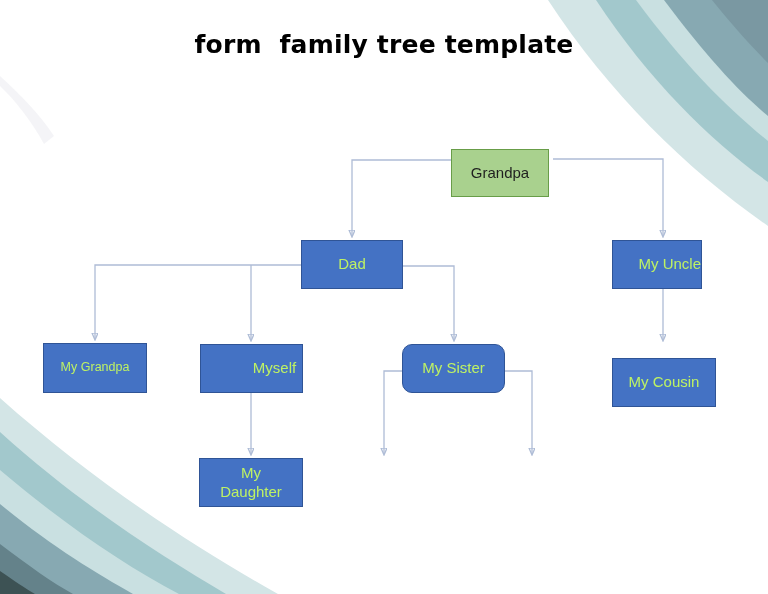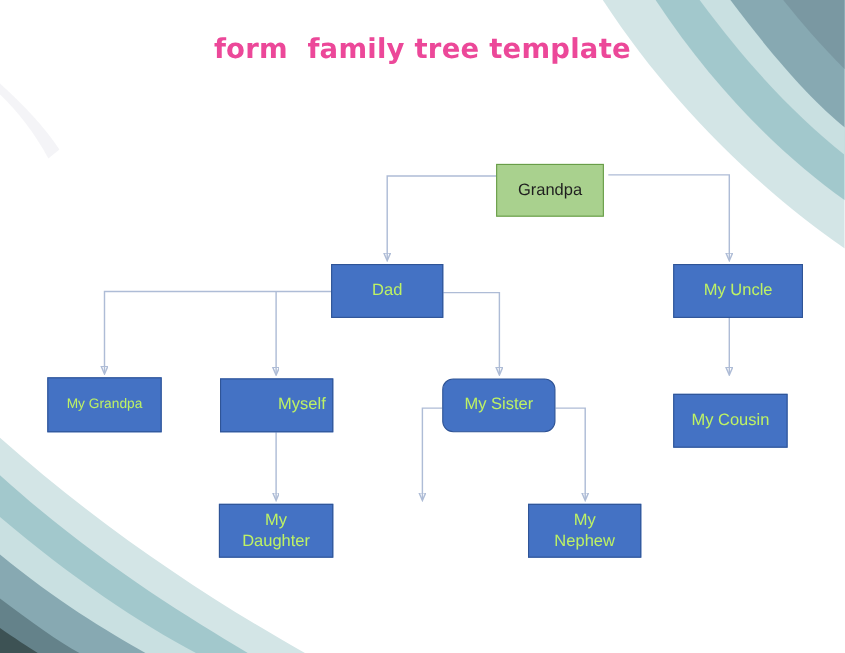--- a/index.html
+++ b/index.html
@@ -4,36 +4,36 @@
 <style>
   html,body{margin:0;padding:0;background:#ffffff;}
   .stage{
     position:relative;width:768px;height:594px;overflow:hidden;background:#ffffff;
     font-family:"Liberation Sans",sans-serif;
   }
   svg.layer{position:absolute;left:0;top:0;width:768px;height:594px;}
   .title{
     position:absolute;left:0;top:30px;width:768px;margin:0;
     text-align:center;font-family:"DejaVu Sans",sans-serif;
-    font-size:25px;font-weight:bold;color:#ec4899;letter-spacing:.2px;
+    font-size:25px;font-weight:bold;color:#000000;letter-spacing:.2px;
     white-space:pre;
   }
   .node{
     position:absolute;display:flex;align-items:center;justify-content:center;
     box-sizing:border-box;text-align:center;line-height:1.25;
   }
   .node.blue{background:#4472c4;border:1.5px solid #2f5496;color:#bef264;}
   .node.green{background:#a9d18e;border:1.5px solid #689d48;color:#1f1f1f;}
   .node .label{display:inline-block;font-size:15px;}
   .node.small .label{font-size:12.5px;}
   .node.wrap2 .label{max-width:64px;}
   
   #n-grandpa {left:451px;top:137px;width:98px;height:48px;margin-top:12px;}
   #n-dad     {left:301px;top:240px;width:102px;height:49px;}
-  #n-uncle   {left:612px;top:240px;width:118px;height:49px;}
+  #n-uncle   {left:612px;top:240px;width:90px;height:49px;justify-content:flex-end;}
   #n-brother {left:43px; top:343px;width:104px;height:50px;}
   #n-myself  {left:200px;top:344px;width:103px;height:49px;padding-left:46px;}
   #n-sister  {left:402px;top:344px;width:103px;height:49px;border-radius:10px;}
   #n-cousin  {left:612px;top:358px;width:104px;height:49px;}
   #n-daughter{left:199px;top:458px;width:104px;height:49px;}
   #n-niece   {left:333px;top:458px;width:103px;height:49px;}
   #n-nephew  {left:480px;top:458px;width:103px;height:49px;}
   .connectors path{fill:none;stroke:#aebcd6;stroke-width:1.3;}
 </style>
 </head>
@@ -95,17 +95,14 @@
   </div>
   <div class="node blue" id="n-sister">
     <span class="label">My Sister</span>
   </div>
   <div class="node blue" id="n-cousin">
     <span class="label">My Cousin</span>
   </div>
   <div class="node blue wrap2" id="n-daughter">
     <span class="label">My Daughter</span>
   </div>
-  <div class="node blue wrap2" id="n-nephew">
-    <span class="label">My Nephew</span>
-  </div>
 
 </div>
 
 </body></html>

